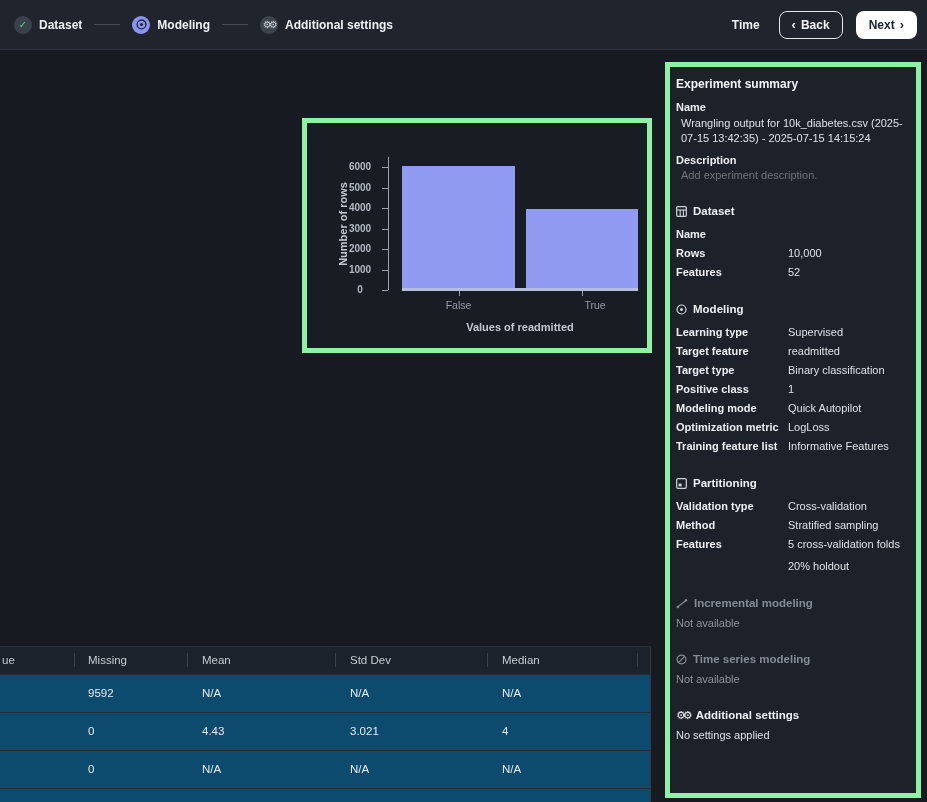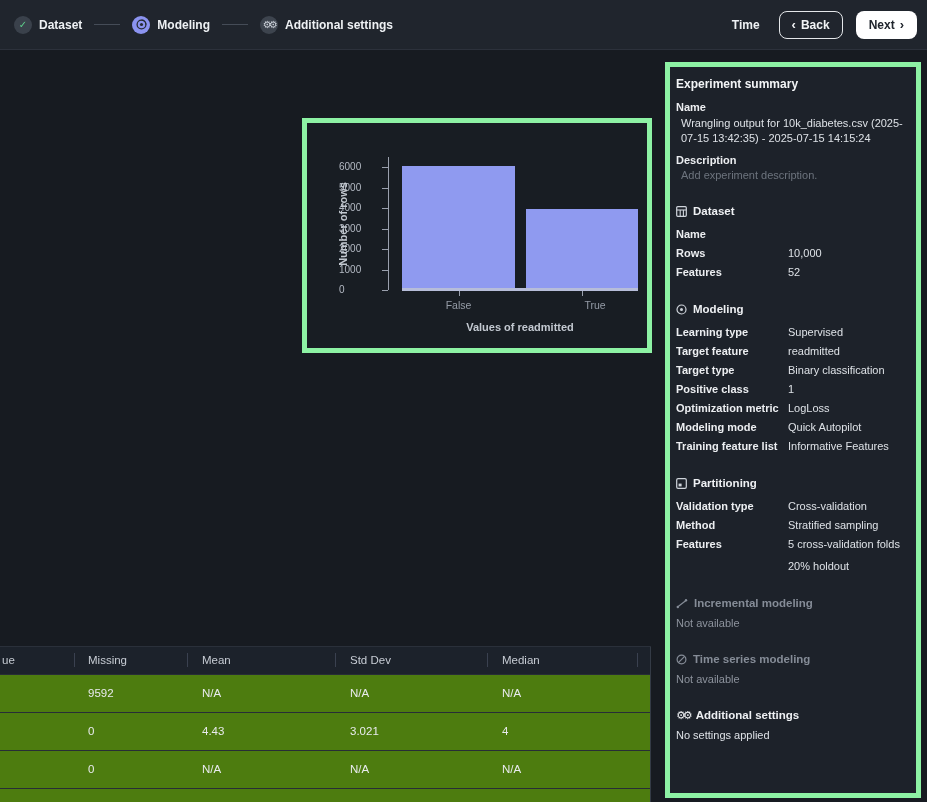--- a/index.html
+++ b/index.html
@@ -43,35 +43,35 @@
   .chev{font-size:13px;line-height:1;font-weight:bold;}
   
   .chart-box{
     position:absolute;left:302px;top:118px;width:350px;height:235px;
     box-sizing:border-box;border:5px solid #8df2a4;background:#181d23;
   }
   .chart-inner{position:relative;width:100%;height:100%;}
   .bar{position:absolute;}
   .axis-line{position:absolute;background:#9aa0ad;}
   .tick-mark{position:absolute;background:#9aa0ad;}
-  .tick-label{position:absolute;font-size:10px;color:#b4bac4;text-align:left;}
+  .tick-label{position:absolute;font-size:10px;color:#b4bac4;text-align:center;font-weight:bold;}
   .cat-label{position:absolute;font-size:10.5px;color:#959ca7;text-align:center;}
   .xaxis-strip{position:absolute;background:#b7bdd9;}
   .xlabel{position:absolute;font-size:11px;font-weight:bold;color:#c3c9d1;text-align:center;}
   .ylabel{position:absolute;font-size:11px;font-weight:bold;color:#c3c9d1;white-space:nowrap;transform:translate(-50%,-50%) rotate(-90deg);}
   
   .stats-table{
     position:absolute;left:0;top:646px;width:651px;height:156px;
     background:#161b22;border-top:1px solid #2a303a;overflow:hidden;
   }
   .thead{position:absolute;left:0;top:0;width:651px;height:27px;background:#1c222b;}
   .th{position:absolute;top:7px;font-size:11.5px;color:#c7ccd4;}
   .col-tick{position:absolute;top:6px;width:1px;height:14px;background:#3a4150;}
   .table-right-border{position:absolute;top:0;height:156px;width:1px;background:#343b46;}
-  .trow{position:absolute;left:0;width:651px;height:38px;border-top:1px solid #272d36;background:#4d7c0f;}
+  .trow{position:absolute;left:0;width:651px;height:38px;border-top:1px solid #272d36;background:#0c4a6e;}
   .td{position:absolute;top:12px;font-size:11.5px;color:#e9ebee;}
   
   .panel-box{
     position:absolute;left:665px;top:62px;width:256px;height:736px;
     box-sizing:border-box;border:5px solid #8df2a4;background:#1d222a;overflow:hidden;
   }
   .panel-content{padding:8px 8px 0 6px;}
   .panel-title{font-size:12px;font-weight:bold;color:#f3f5f7;margin:2px 0 10px;}
   .field-label{font-size:11px;font-weight:bold;color:#eceef1;margin-bottom:3px;}
   .field-value{font-size:11px;color:#dde1e6;line-height:15px;padding-left:5px;margin-bottom:8px;}
@@ -246,26 +246,26 @@
     </div>
     <div class="kv-row">
       <span class="kv-label">Target type</span>
       <span class="kv-value">Binary classification</span>
     </div>
     <div class="kv-row">
       <span class="kv-label">Positive class</span>
       <span class="kv-value">1</span>
     </div>
     <div class="kv-row">
+      <span class="kv-label">Modeling mode</span>
+      <span class="kv-value">Quick Autopilot</span>
+    </div>
+    <div class="kv-row">
       <span class="kv-label">Optimization metric</span>
       <span class="kv-value">LogLoss</span>
-    </div>
-    <div class="kv-row">
-      <span class="kv-label">Modeling mode</span>
-      <span class="kv-value">Quick Autopilot</span>
     </div>
     <div class="kv-row">
       <span class="kv-label">Training feature list</span>
       <span class="kv-value">Informative Features</span>
     </div>
 
     <div class="section-header">
       <span class="icn">
         <svg width="11" height="11" viewBox="0 0 11 11">
             <rect x="0.7" y="0.7" width="9.6" height="9.6" rx="1.4" fill="none" stroke="#cfd4db" stroke-width="1.2"></rect>

